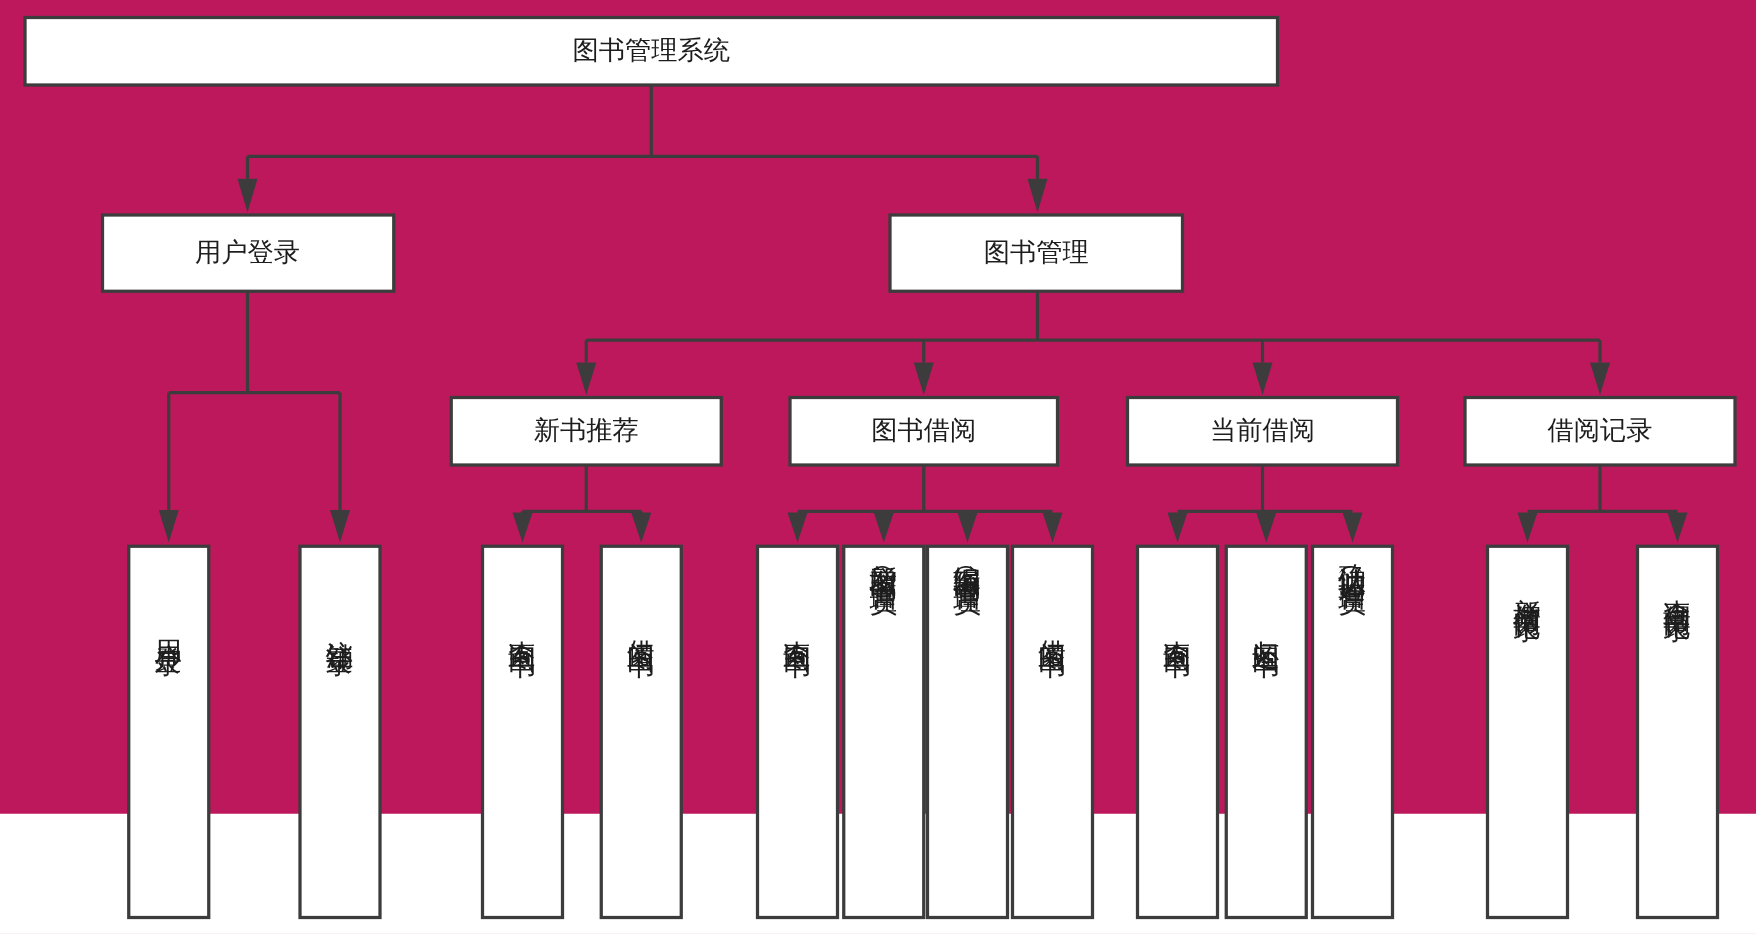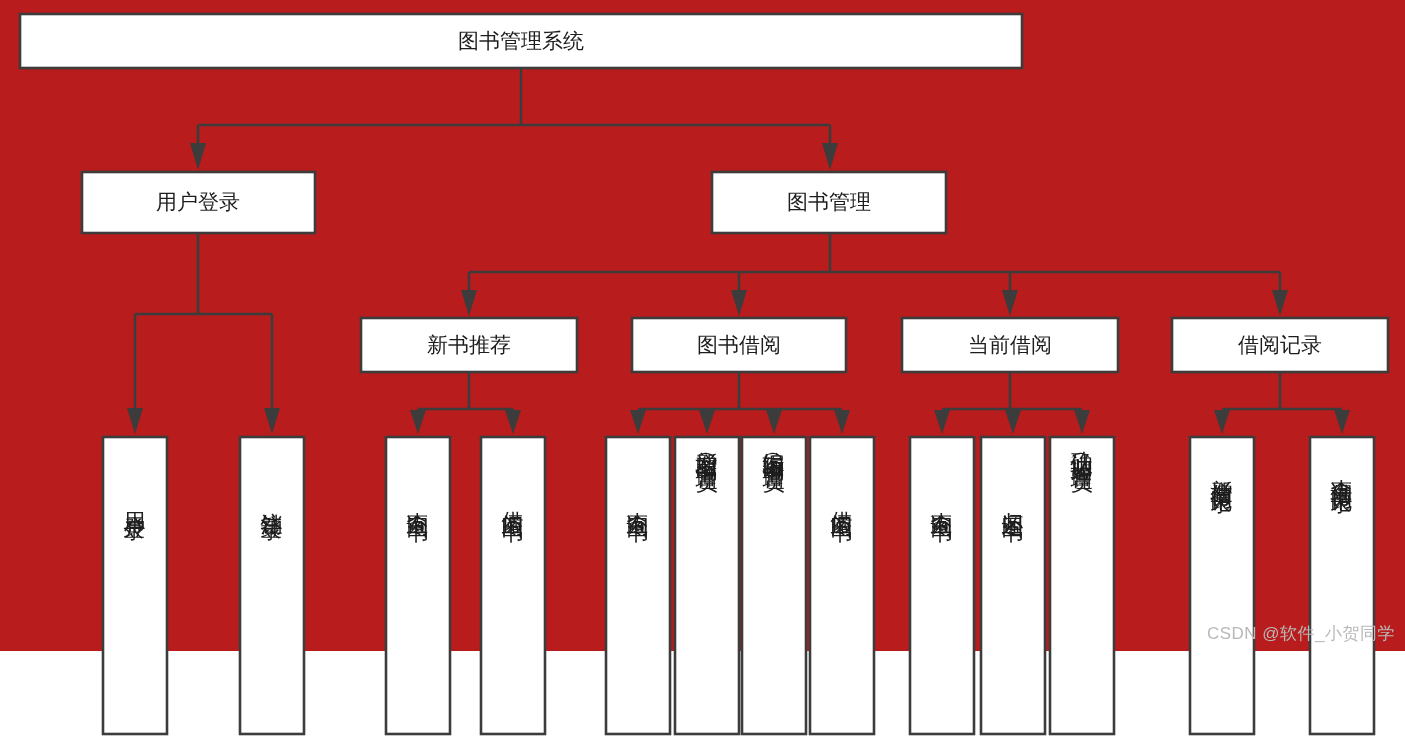--- a/index.html
+++ b/index.html
@@ -10,21 +10,21 @@
   body {
     width: 1405px;
     height: 747px;
     font-family: "Liberation Sans", "DejaVu Sans", sans-serif;
     overflow: hidden;
   }
   #diagram-root {
     position: relative;
     width: 1405px;
     height: 651px;
-    background: #b91c1c;
+    background: #be185d;
   }
   svg.flowchart {
     position: absolute;
     left: 0;
     top: 0;
     width: 1405px;
     height: 747px;
     display: block;
   }
   .node-box {
@@ -223,15 +223,14 @@
       <rect class="node-box" x="1190" y="437" width="64" height="297"></rect>
       <text class="node-label-v" x="1222" y="470">新增借阅记录</text>
     </g>
     <g>
       <rect class="node-box" x="1310" y="437" width="64" height="297"></rect>
       <text class="node-label-v" x="1342" y="470">查询借阅记录</text>
     </g>
 
   </svg>
 
-  <div class="watermark">CSDN @软件_小贺同学</div>
 
 </div>
 
 </body></html>

